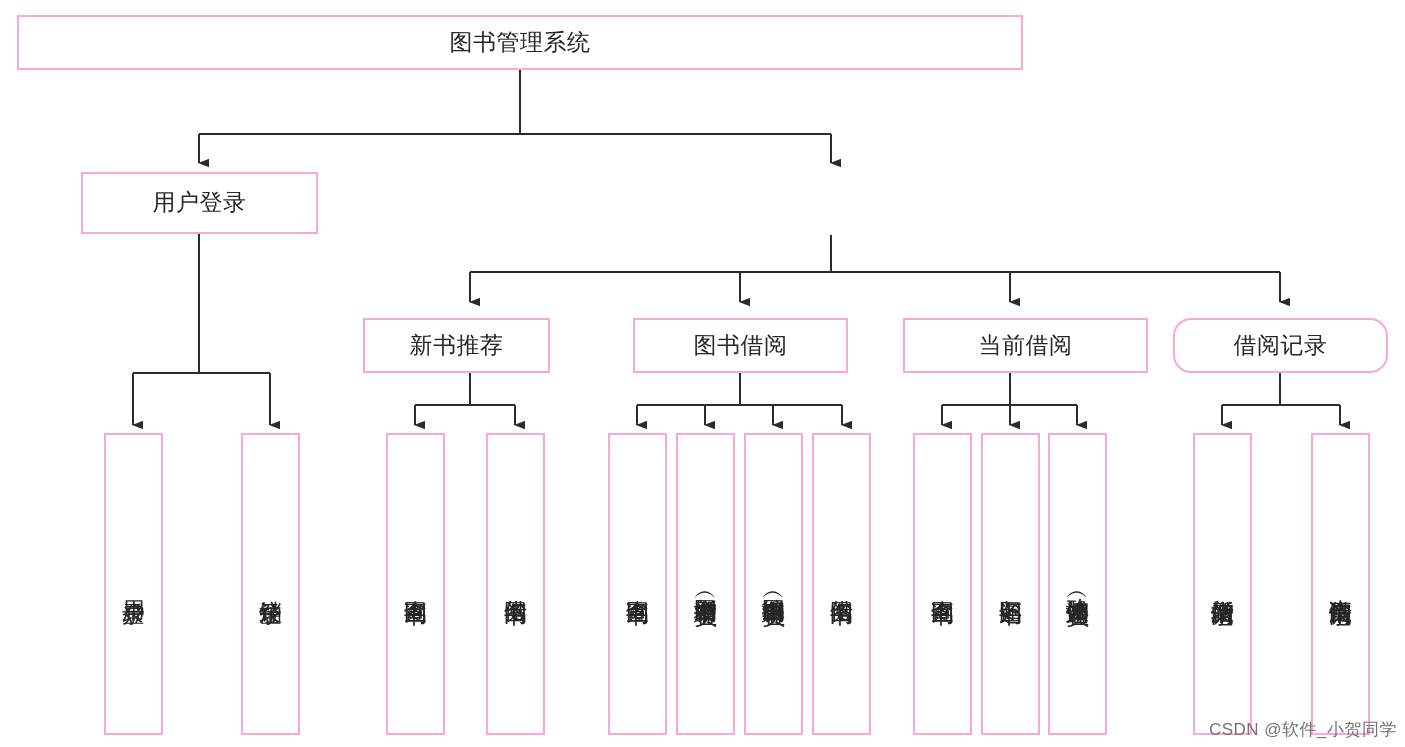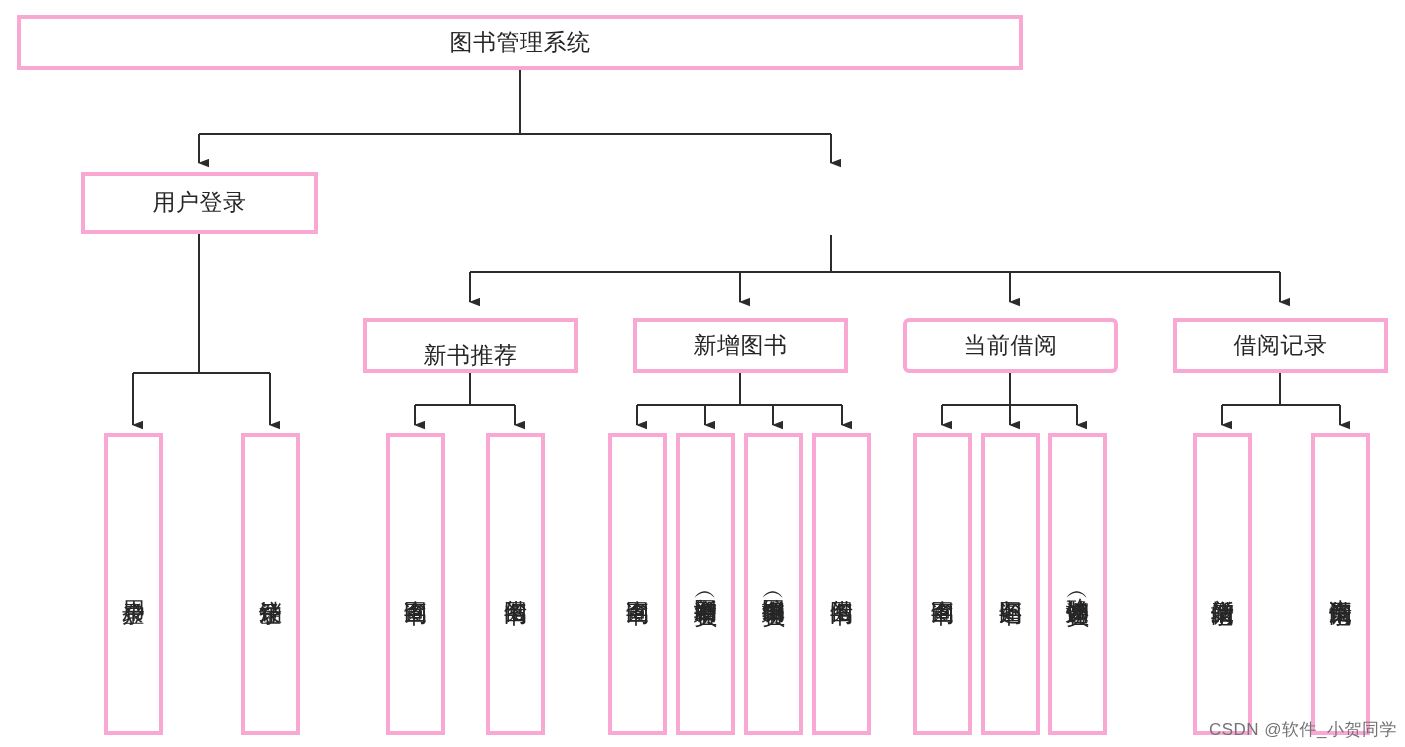--- a/index.html
+++ b/index.html
@@ -23,21 +23,21 @@
     left: 0;
     top: 0;
     width: 1405px;
     height: 747px;
     pointer-events: none;
   }
   .node {
     position: absolute;
     box-sizing: border-box;
     background: #ffffff;
-    border: 4px solid #f9a8d4;
+    border: 2px solid #f9a8d4;
     display: flex;
     align-items: center;
     justify-content: center;
     color: #262626;
     z-index: 2;
   }
   .node-label {
     display: block;
     text-align: center;
     line-height: 1.18;
@@ -129,33 +129,33 @@
 
   <div class="node horizontal" style="left:17px; top:15px; width:1006px; height:55px;">
     <span class="node-label">图书管理系统</span>
   </div>
 
   <div class="node horizontal" style="left:81px; top:172px; width:237px; height:62px;">
     <span class="node-label">用户登录</span>
   </div>
 
 
-  <div class="node horizontal" style="left:363px; top:318px; width:215px; height:55px;align-items:flex-end;">
+  <div class="node horizontal" style="left:363px; top:318px; width:187px; height:55px;">
     <span class="node-label">新书推荐</span>
   </div>
 
   <div class="node horizontal" style="left:633px; top:318px; width:215px; height:55px;">
-    <span class="node-label">新增图书</span>
-  </div>
-
-  <div class="node horizontal" style="left:903px; top:318px; width:215px; height:55px;border-radius:6px;">
+    <span class="node-label">图书借阅</span>
+  </div>
+
+  <div class="node horizontal" style="left:903px; top:318px; width:245px; height:55px;">
     <span class="node-label">当前借阅</span>
   </div>
 
-  <div class="node horizontal" style="left:1173px; top:318px; width:215px; height:55px;">
+  <div class="node horizontal" style="left:1173px; top:318px; width:215px; height:55px;border-radius:18px;">
     <span class="node-label">借阅记录</span>
   </div>
 
   <div class="node vertical" style="left:104px; top:433px; width:59px; height:302px;">
     <span class="node-label">用户登录</span>
   </div>
 
   <div class="node vertical" style="left:241px; top:433px; width:59px; height:302px;">
     <span class="node-label">注销登录</span>
   </div>

